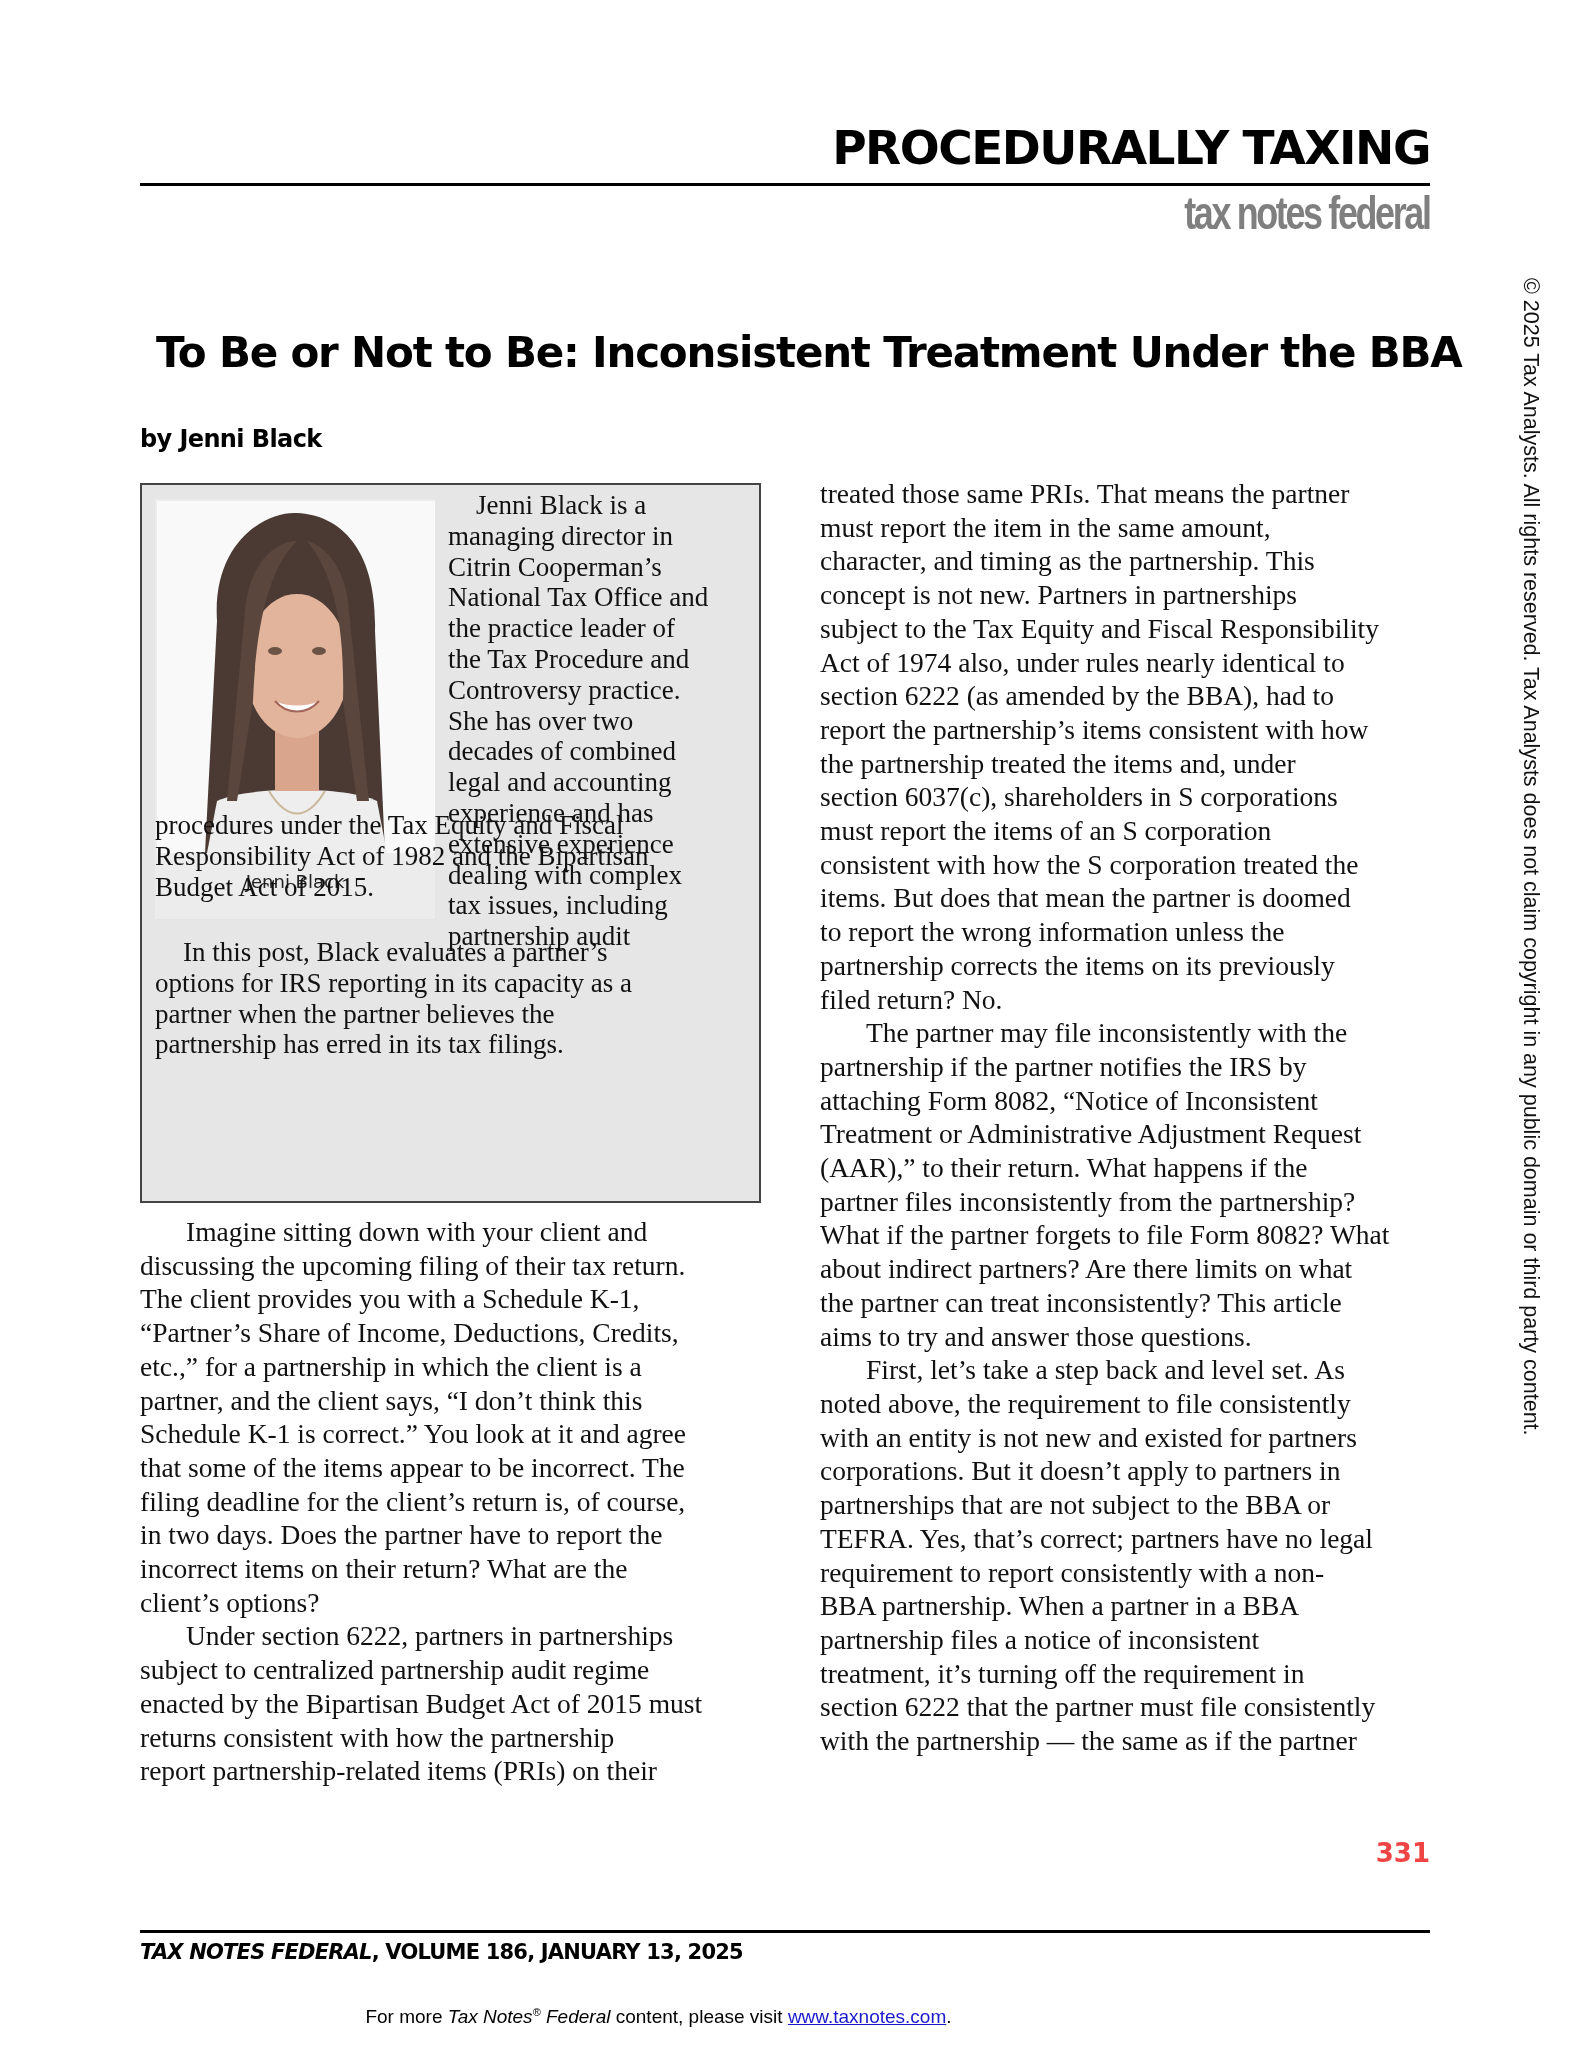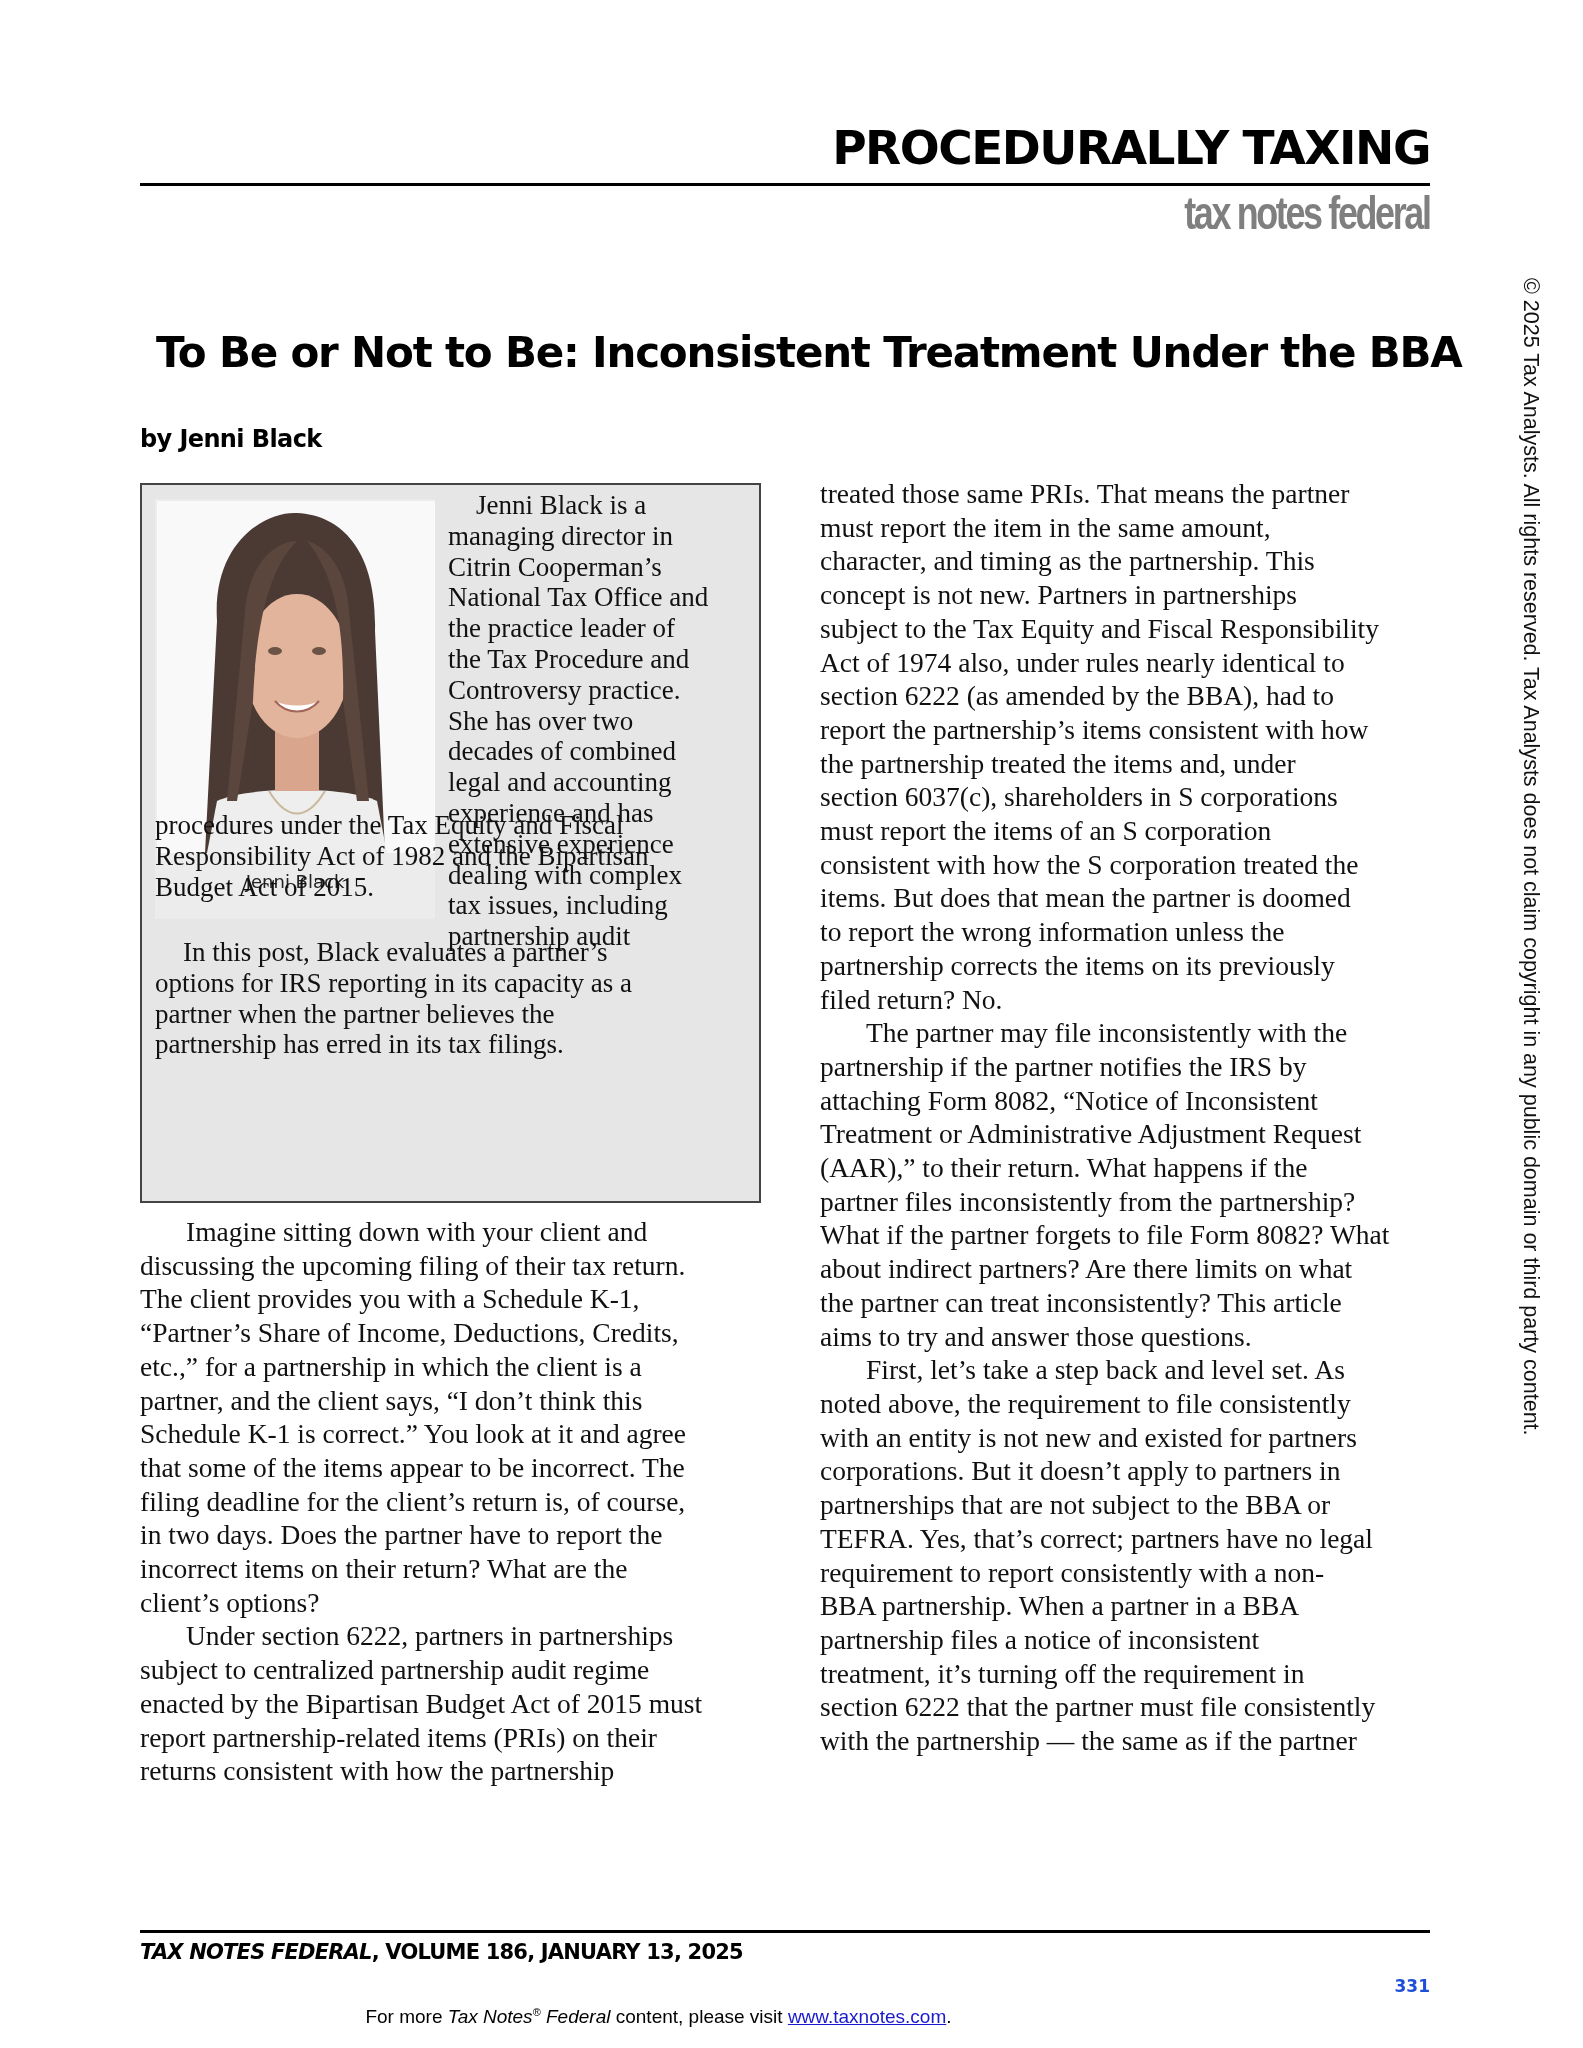--- a/index.html
+++ b/index.html
@@ -70,22 +70,22 @@
   }
 
   .footer-rule { position: absolute; left: 140px; top: 1930px; width: 1290px; height: 3px; background: #000; }
   .footer-left {
     position: absolute; left: 140px; top: 1940px;
     font-family: "DejaVu Sans", sans-serif; font-weight: bold; font-size: 21px; letter-spacing: -0.8px; color: #000;
     white-space: nowrap;
   }
   .footer-left em { font-style: italic; }
   .footer-page {
-    position: absolute; right: 153px; top: 1976px;
-    font-family: "DejaVu Sans", sans-serif; font-weight: bold; font-size: 17px; color: #1d4ed8;
+    position: absolute; right: 153px; top: 1838px;
+    font-family: "DejaVu Sans", sans-serif; font-weight: bold; font-size: 26px; color: #ef4444;
   }
   .promo {
     position: absolute; left: 0; width: 1317px; top: 2006px; text-align: center;
     font-family: "Liberation Sans", sans-serif; font-size: 19px; color: #000; white-space: nowrap;
   }
   .promo em { font-style: italic; }
   .promo sup { font-size: 11px; }
   .promo a { color: #1a1acc; text-decoration: underline; }
 </style>
 </head>
@@ -166,22 +166,22 @@
     <span class="line">partner, and the client says, “I don’t think this</span>
     <span class="line">Schedule K-1 is correct.” You look at it and agree</span>
     <span class="line">that some of the items appear to be incorrect. The</span>
     <span class="line">filing deadline for the client’s return is, of course,</span>
     <span class="line">in two days. Does the partner have to report the</span>
     <span class="line">incorrect items on their return? What are the</span>
     <span class="line">client’s options?</span>
     <span class="line indent">Under section 6222, partners in partnerships</span>
     <span class="line">subject to centralized partnership audit regime</span>
     <span class="line">enacted by the Bipartisan Budget Act of 2015 must</span>
+    <span class="line">returns consistent with how the partnership</span>
     <span class="line">report partnership-related items (PRIs) on their</span>
-    <span class="line">returns consistent with how the partnership</span>
   </div>
 <div class="col col-right" id="col-right">
     <span class="line">treated those same PRIs. That means the partner</span>
     <span class="line">must report the item in the same amount,</span>
     <span class="line">character, and timing as the partnership. This</span>
     <span class="line">concept is not new. Partners in partnerships</span>
     <span class="line">subject to the Tax Equity and Fiscal Responsibility</span>
     <span class="line">Act of 1974 also, under rules nearly identical to</span>
     <span class="line">section 6222 (as amended by the BBA), had to</span>
     <span class="line">report the partnership’s items consistent with how</span>

